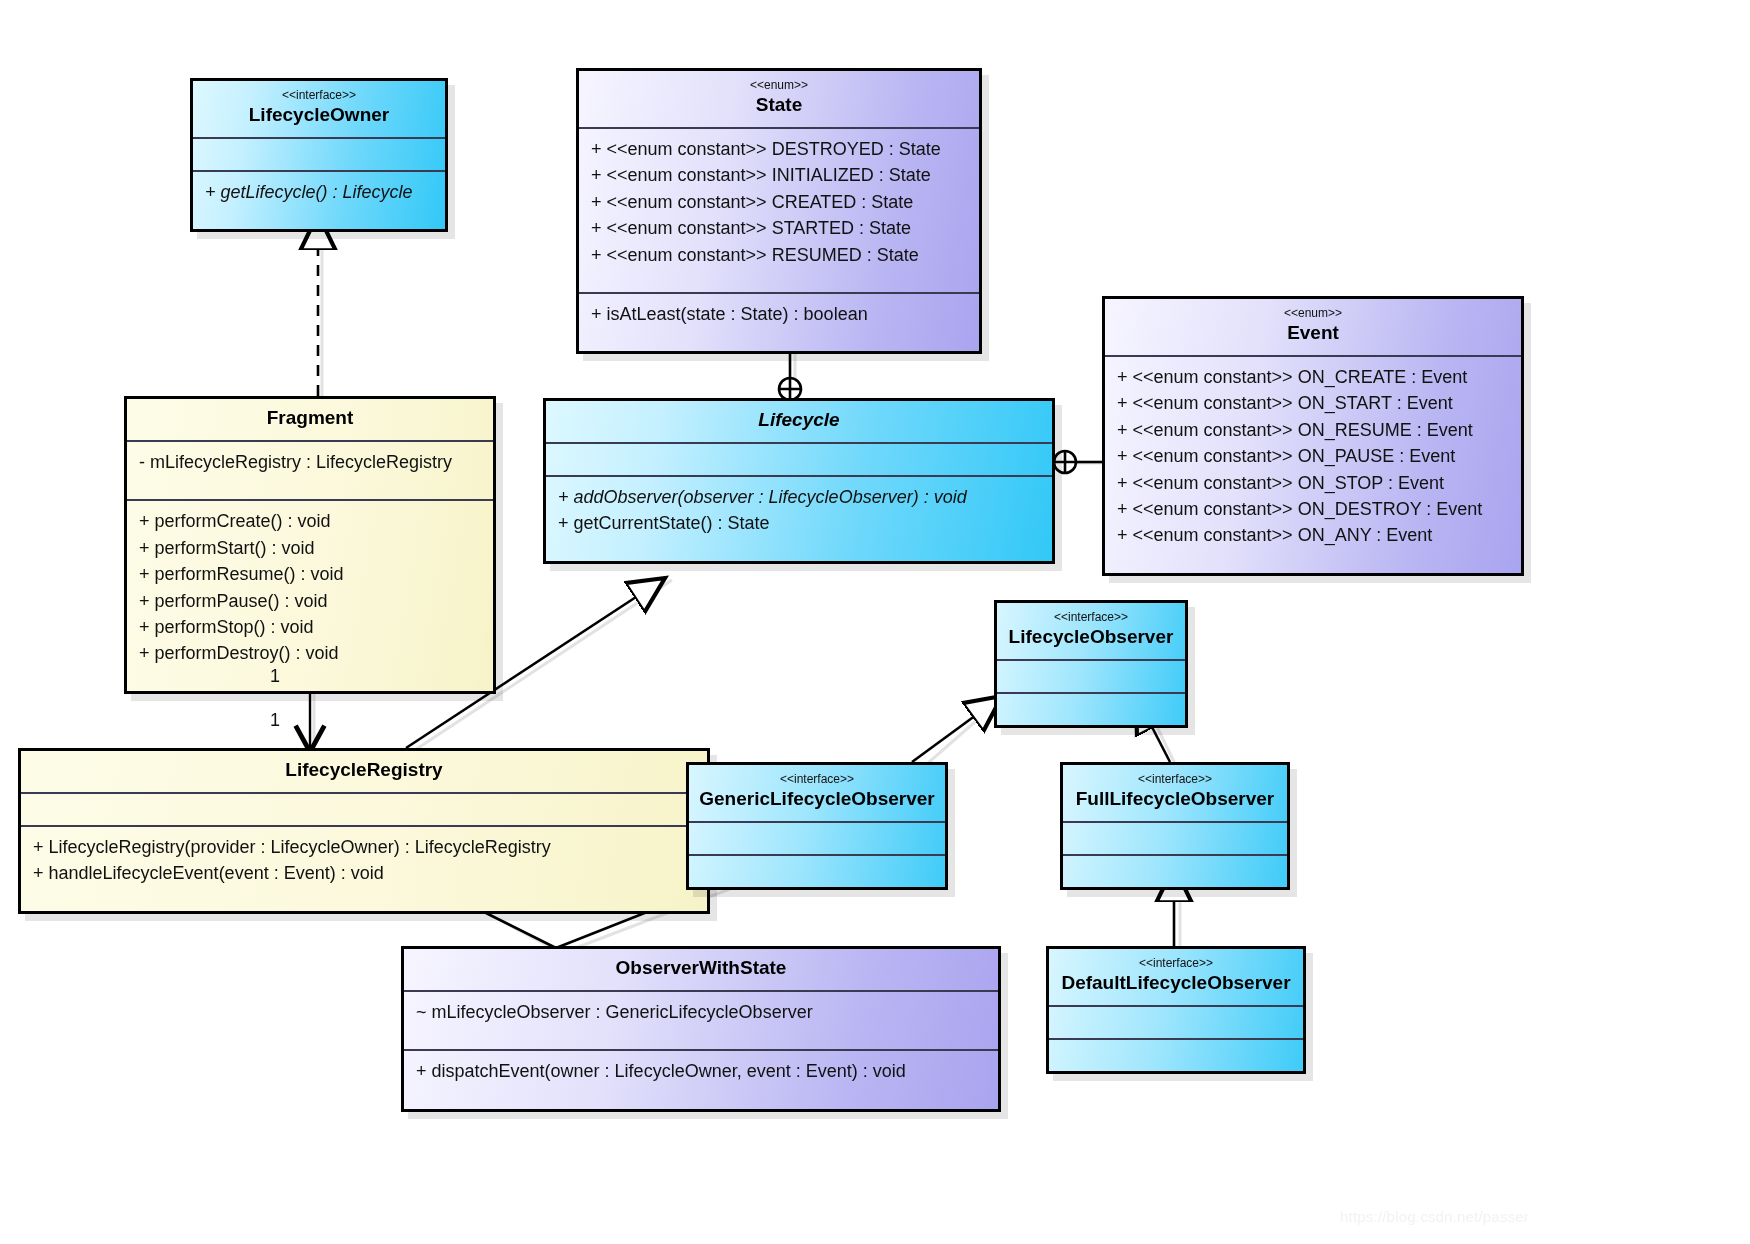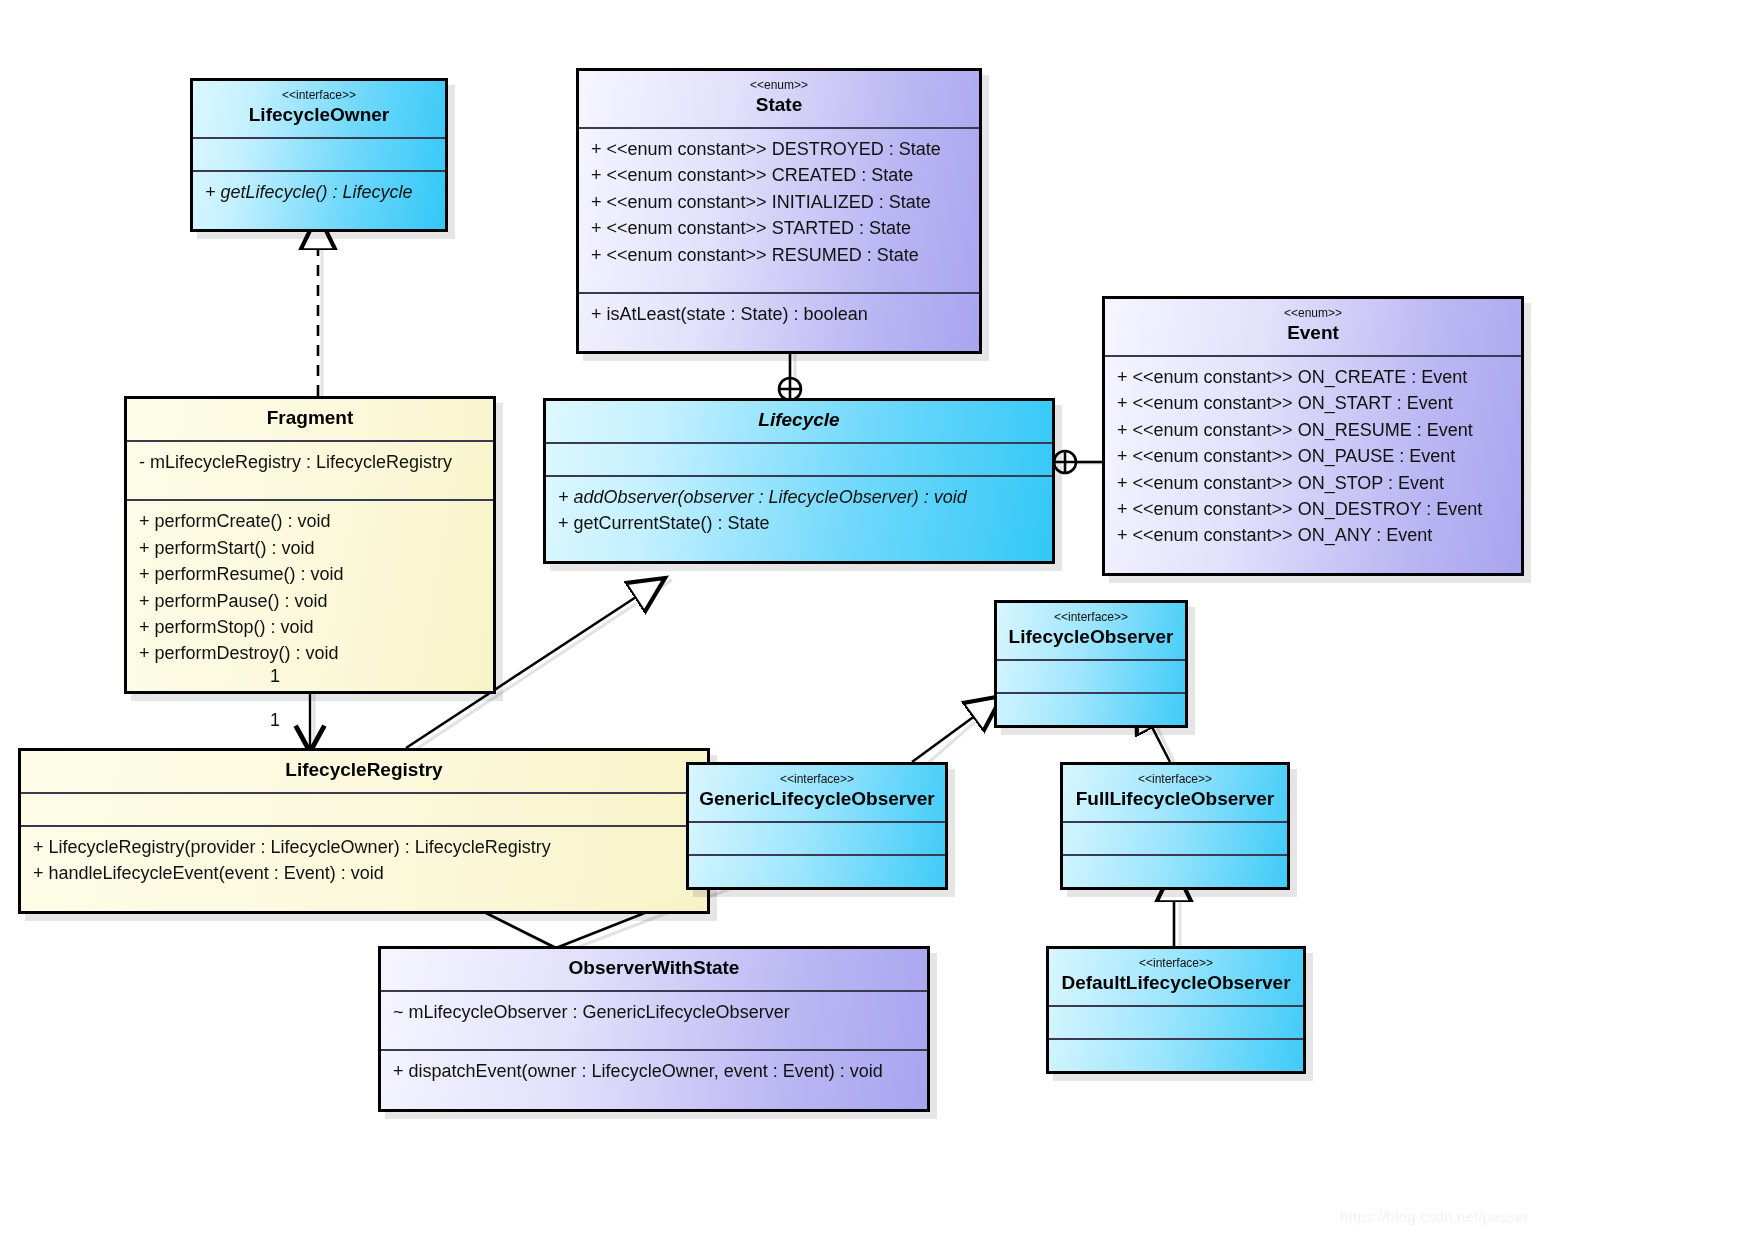--- a/index.html
+++ b/index.html
@@ -117,22 +117,22 @@
     </div>
   </div>
 
   <div class="node purple" style="left:576px;top:68px;width:406px;">
     <div class="sec hdr">
       <div class="stereo">&lt;&lt;enum&gt;&gt;</div>
       <div class="tname">State</div>
     </div>
     <div class="sec rows">
       <div class="row">+ &lt;&lt;enum constant&gt;&gt; DESTROYED : State</div>
+      <div class="row">+ &lt;&lt;enum constant&gt;&gt; INITIALIZED : State</div>
       <div class="row">+ &lt;&lt;enum constant&gt;&gt; CREATED : State</div>
-      <div class="row">+ &lt;&lt;enum constant&gt;&gt; INITIALIZED : State</div>
       <div class="row">+ &lt;&lt;enum constant&gt;&gt; STARTED : State</div>
       <div class="row">+ &lt;&lt;enum constant&gt;&gt; RESUMED : State</div>
     </div>
     <div class="sec rows">
       <div class="row">+ isAtLeast(state : State) : boolean</div>
     </div>
   </div>
 
   <div class="node purple" style="left:1102px;top:296px;width:422px;">
     <div class="sec hdr">
@@ -209,21 +209,21 @@
 
   <div class="node cyan2" style="left:1060px;top:762px;width:230px;">
     <div class="sec hdr">
       <div class="stereo">&lt;&lt;interface&gt;&gt;</div>
       <div class="tname">FullLifecycleObserver</div>
     </div>
     <div class="sec rows empty"></div>
     <div class="sec rows empty"></div>
   </div>
 
-  <div class="node purple" style="left:378px;top:946px;width:552px;">
+  <div class="node purple" style="left:401px;top:946px;width:600px;">
     <div class="sec hdr">
       <div class="tname">ObserverWithState</div>
     </div>
     <div class="sec rows">
       <div class="row">~ mLifecycleObserver : GenericLifecycleObserver</div>
     </div>
     <div class="sec rows">
       <div class="row">+ dispatchEvent(owner : LifecycleOwner, event : Event) : void</div>
     </div>
   </div>

